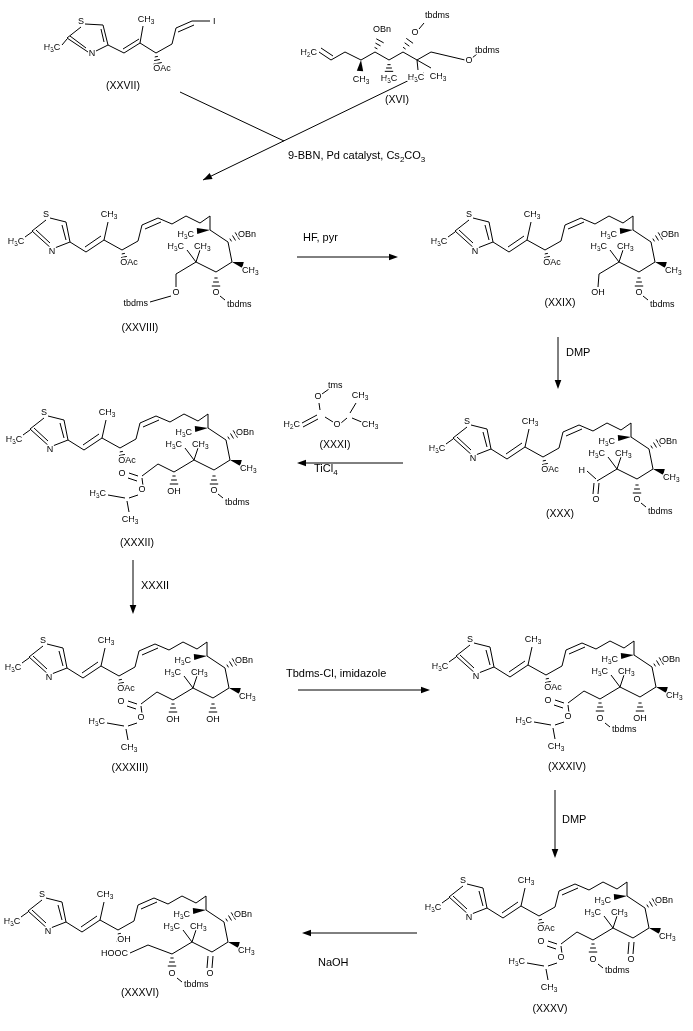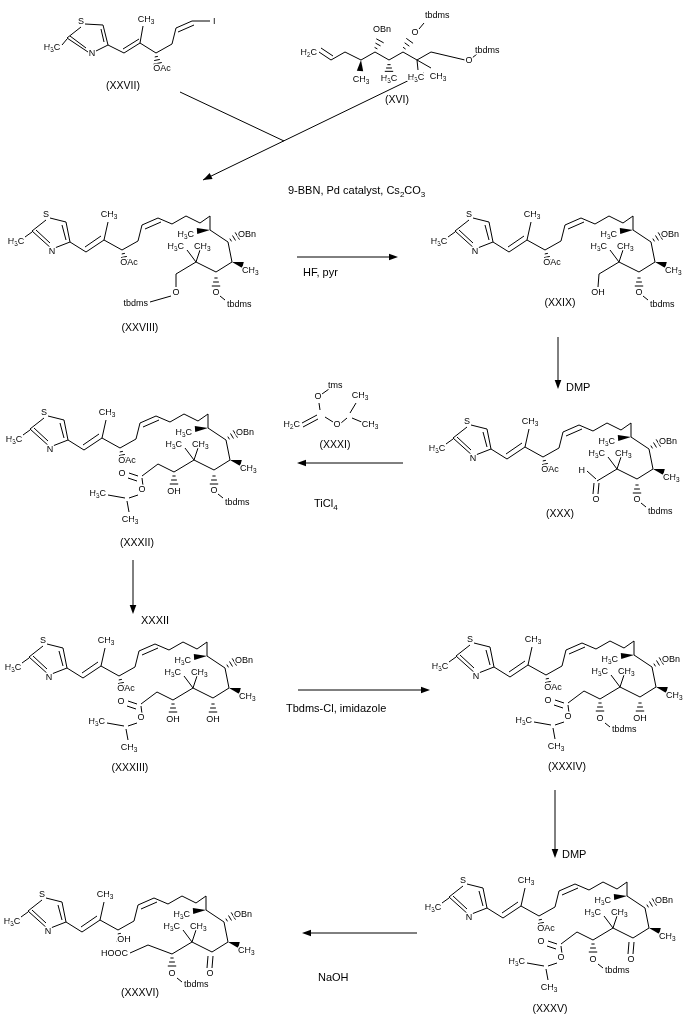--- a/index.html
+++ b/index.html
@@ -6,21 +6,21 @@
   #canvas{position:relative;width:693px;height:1031px;background:#fff;overflow:hidden;
           font-family:"Liberation Sans",sans-serif;color:#000;}
   .structure{position:absolute;}
   .structure svg{display:block;overflow:visible;}
   svg line{stroke:#000;stroke-width:1;fill:none;}
   svg polygon{stroke:none;}
   svg text{font-family:"Liberation Sans",sans-serif;font-size:9px;fill:#000;
            paint-order:stroke;stroke:#fff;stroke-width:3px;stroke-linejoin:round;}
   svg text.caption{font-size:10.5px;}
   #arrow-layer{position:absolute;left:0;top:0;pointer-events:none;}
-  .rlabel{position:absolute;font-size:11px;white-space:nowrap;margin-top:35px;}
+  .rlabel{position:absolute;font-size:11px;white-space:nowrap;}
   .rlabel.center{text-align:left;white-space:normal;}
   sub{font-size:8px;}
 </style>
 </head>
 <body>
 
 <div id="canvas">
   <svg id="arrow-layer" width="693" height="1031">
       <g>
         <line x1="180" y1="92" x2="284" y2="141"></line>
@@ -690,14 +690,14 @@
       </svg>
     </div>
 
   <div class="rlabel chem" style="left:288px;top:149px;width:160px">9-BBN, Pd catalyst, Cs<sub>2</sub>CO<sub>3</sub></div>
   <div class="rlabel chem center" style="left:303px;top:231px;width:88px">HF, pyr</div>
   <div class="rlabel chem" style="left:566px;top:346px">DMP</div>
   <div class="rlabel chem center" style="left:314px;top:462px;width:76px">TiCl<sub>4</sub></div>
   <div class="rlabel chem" style="left:141px;top:579px">XXXII</div>
   <div class="rlabel chem center" style="left:286px;top:667px;width:142px">Tbdms-Cl, imidazole</div>
   <div class="rlabel chem" style="left:562px;top:813px">DMP</div>
-  <div class="rlabel chem center" style="left:318px;top:936px;width:78px">NaOH</div>
+  <div class="rlabel chem center" style="left:318px;top:956px;width:78px">NaOH</div>
 </div>
 
 </body></html>

